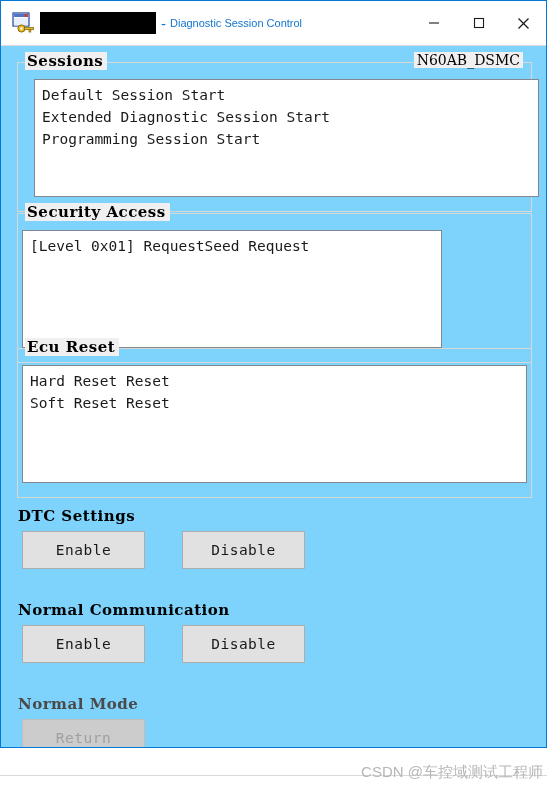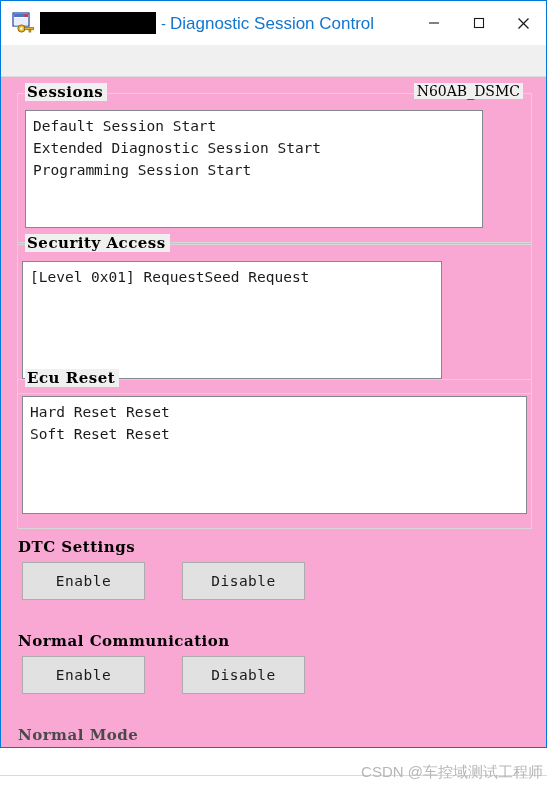--- a/index.html
+++ b/index.html
@@ -52,21 +52,21 @@
     flex: 0 0 auto;
   }
   .title-sep {
     color: #1275ce;
     font-size: 15px;
     padding: 0 4px 0 5px;
     line-height: 1;
   }
   .title-text {
     color: #1275ce;
-    font-size: 17px;
+    font-size: 11px;
     white-space: nowrap;
     line-height: 1;
   }
   .win-buttons {
     position: absolute;
     right: 0;
     top: 0;
     height: 44px;
     display: flex;
     align-items: center;
@@ -81,23 +81,22 @@
   }
   .win-btn svg { display: block; }
 
   
   .client {
     position: absolute;
     left: 0;
     top: 44px;
     right: 0;
     bottom: 0;
-    background: #f9a8d4;
+    background: #7dd3fc;
     border-top: 1px solid #dcdcdc;
-    margin-top: 31px;
   }
 
   
   .group {
     position: absolute;
     box-sizing: border-box;
     border: 1px solid #d7d7d7;
     background: transparent;
   }
   .group-label {
@@ -245,21 +244,21 @@
           </svg>
       </div>
     </div>
   </div>
 
   <div class="client">
 
     <div class="group" style="left:16px; top:16px; width:515px; height:150px;">
       <div class="group-label">Sessions</div>
       <div class="group-label-right">N60AB_DSMC</div>
-      <div class="listbox" style="left:7px; top:16px; width:458px; height:118px;">
+      <div class="listbox" style="left:16px; top:16px; width:505px; height:118px;">
         <div class="listitem">Default Session Start</div>
         <div class="listitem">Extended Diagnostic Session Start</div>
         <div class="listitem">Programming Session Start</div>
       </div>
     </div>
 
     <div class="group" style="left:16px; top:167px; width:515px; height:150px;">
       <div class="group-label">Security Access</div>
       <div class="listbox" style="left:4px; top:16px; width:420px; height:118px;">
         <div class="listitem">[Level 0x01] RequestSeed Request</div>

